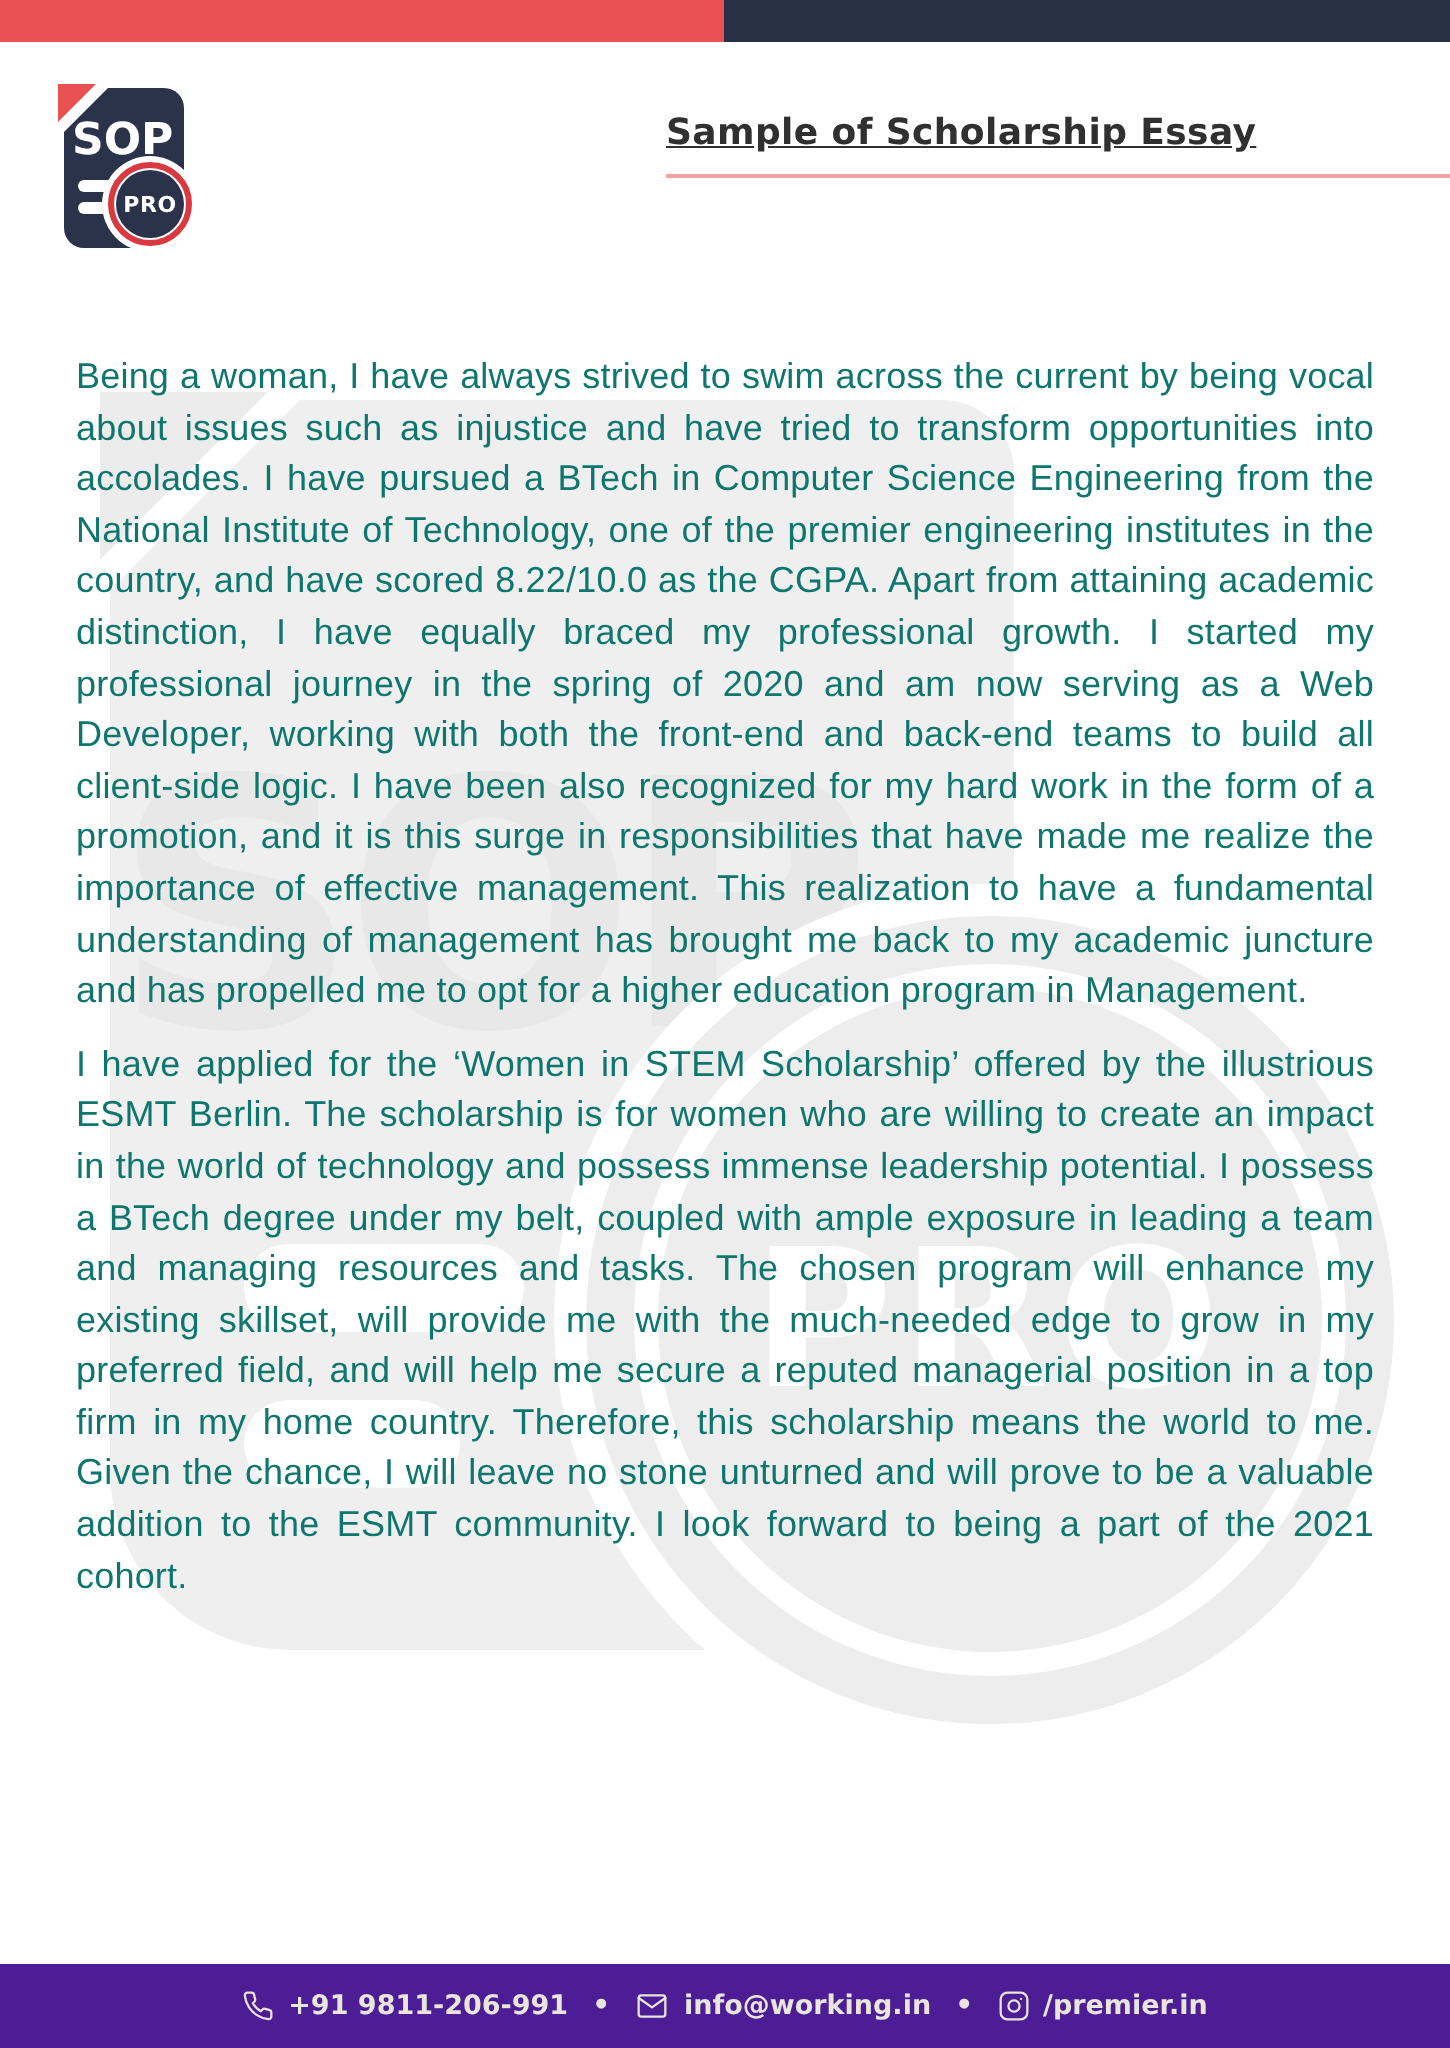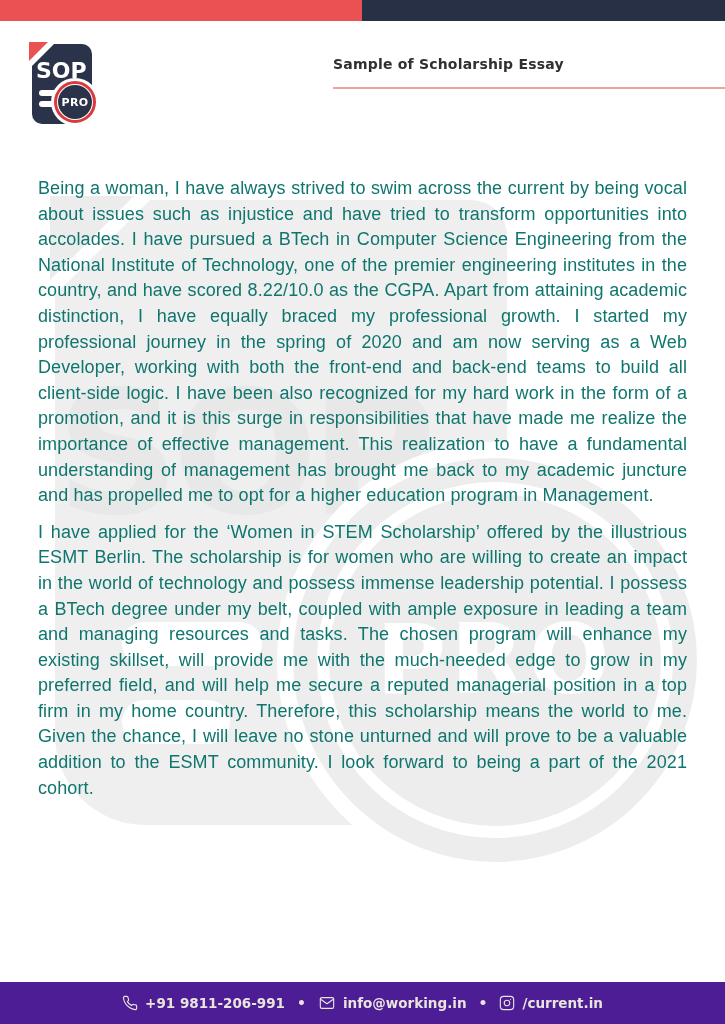--- a/index.html
+++ b/index.html
@@ -25,22 +25,22 @@
   .logo-bar.b2 { left:13px; top:59px; width:22px; }
   .logo-circle { position:absolute; left:28px; top:39px; width:42px; height:42px; border-radius:50%;
                  border:3px solid #d93a40; background:#ffffff; box-shadow:0 0 0 3px #ffffff; z-index:3; }
   .logo-circle-inner { position:absolute; inset:1px; border-radius:50%; background:#2a3349;
                        display:flex; align-items:center; justify-content:center; }
   .logo-circle-inner span { font-family:"DejaVu Sans", sans-serif; font-size:11px; font-weight:800;
                             color:#ffffff; letter-spacing:.3px; }
 
   
   .doc-title { position:absolute; left:333px; top:56px; z-index:3;
-               font-family:"DejaVu Sans", sans-serif; font-size:14px; font-weight:700;
-               color:#303030; letter-spacing:.2px; white-space:nowrap; }
+               font-family:"DejaVu Sans", sans-serif; font-size:18px; font-weight:700;
+               color:#303030; letter-spacing:.2px; white-space:nowrap;text-decoration:underline; }
   .title-underline { position:absolute; left:333px; right:0; top:87px; height:2px;
                      background:#f2a3a1; z-index:3; }
 
   
   .watermark { position:absolute; inset:0; z-index:0; pointer-events:none; }
   .wm-doc { position:absolute; left:55px; top:200px; width:452px; height:625px; background:#efefef;
             border-radius:90px 36px 90px 90px;
             clip-path:polygon(95px 0, 100% 0, 100% 100%, 0 100%, 0 95px); }
   .wm-fold { position:absolute; left:50px; top:196px; width:84px; height:84px; background:#ececec;
              clip-path:polygon(0 0, 100% 0, 0 100%); }
@@ -132,17 +132,17 @@
       </svg>
       <span>info@working.in</span>
     </span>
     <span class="sep">•</span>
     <span class="item">
       <svg width="16" height="16" viewBox="0 0 24 24">
         <rect x="2" y="2" width="20" height="20" rx="5"></rect>
         <circle cx="12" cy="12" r="4.2"></circle>
         <line x1="17.3" y1="6.7" x2="17.31" y2="6.7"></line>
       </svg>
-      <span>/current.in</span>
+      <span>/premier.in</span>
     </span>
   </div>
 
 </div>
 
 </body></html>

